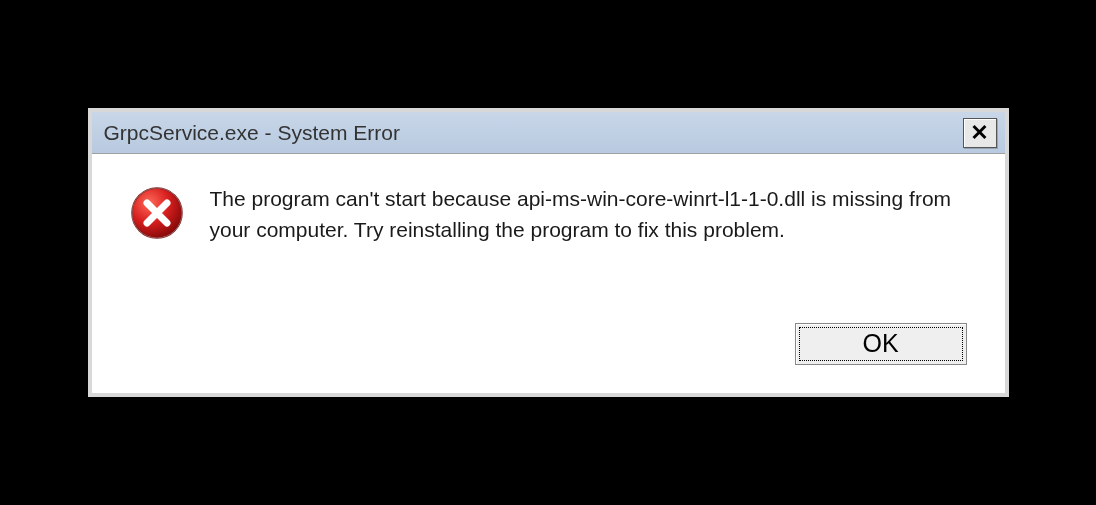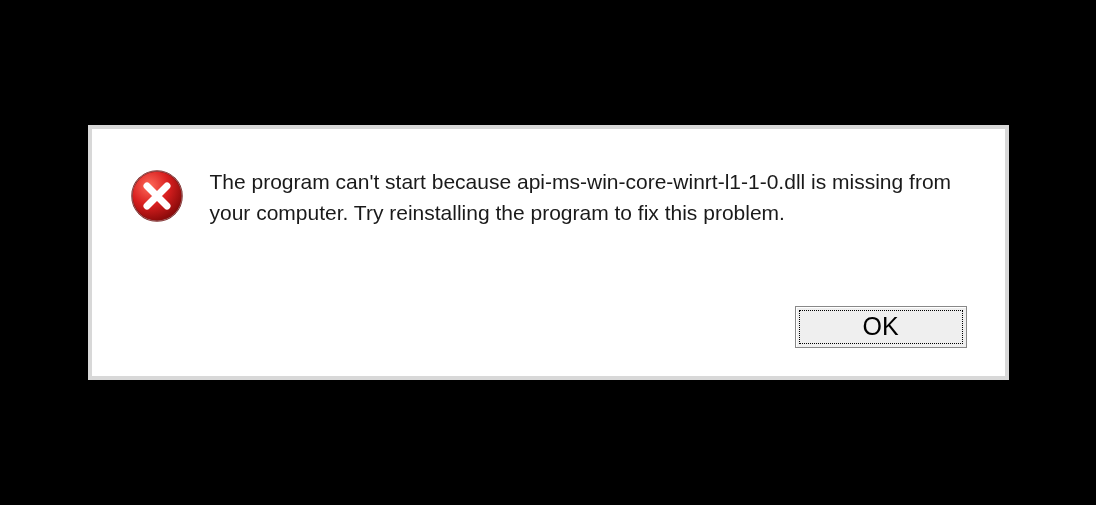--- a/index.html
+++ b/index.html
@@ -44,21 +44,21 @@
       justify-content: center;
       cursor: pointer;
       font-family: Arial, sans-serif;
       font-size: 22px;
       font-weight: bold;
       color: #000;
       line-height: 1;
     }
     .body {
       background: #fff;
-      padding: 38px 38px 28px 38px;
+      padding: 30px 38px 28px 38px;
     }
     .content-row {
       display: flex;
       align-items: flex-start;
       gap: 26px;
       margin-bottom: 78px;
     }
     .error-icon {
       width: 54px;
       height: 54px;
@@ -87,20 +87,26 @@
       color: #000;
       cursor: pointer;
       box-shadow: inset 1px 1px 0 #fff;
     }
   </style>
 </head>
 <body>
 
 <div class="dialog-outer">
   <div class="dialog-frame">
+    <div class="titlebar">
+      <span class="title-text">GrpcService.exe - System Error</span>
+      <div class="close-btn">
+        <span>✕</span>
+      </div>
+    </div>
     <div class="body">
       <div class="content-row">
         <div class="error-icon">
           <svg viewBox="0 0 54 54">
             <defs>
               <radialGradient id="rg" cx="35%" cy="30%" r="70%">
                 <stop offset="0%" stop-color="#ff6a5a"></stop>
                 <stop offset="55%" stop-color="#d81f1f"></stop>
                 <stop offset="100%" stop-color="#8e0b0b"></stop>
               </radialGradient>

